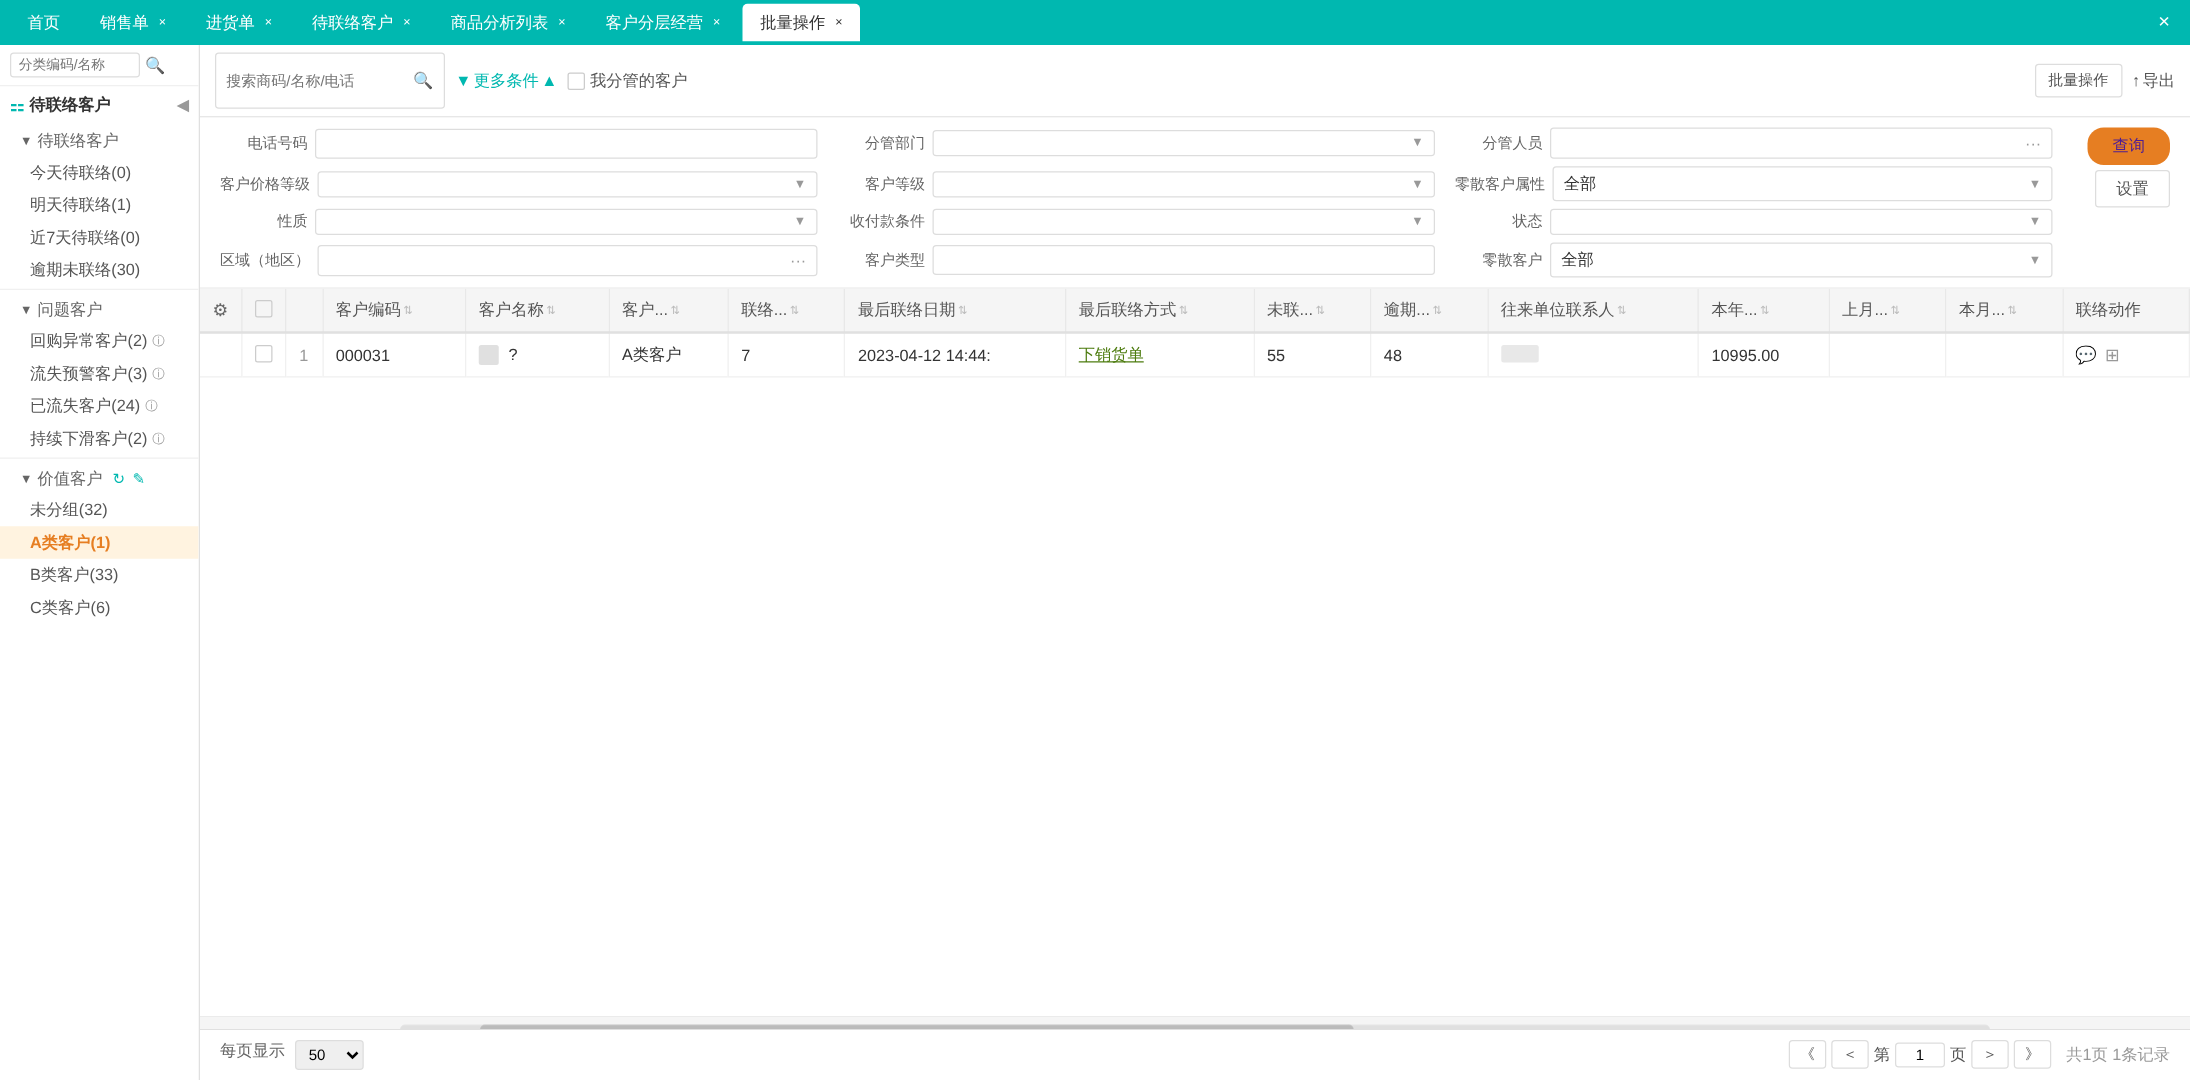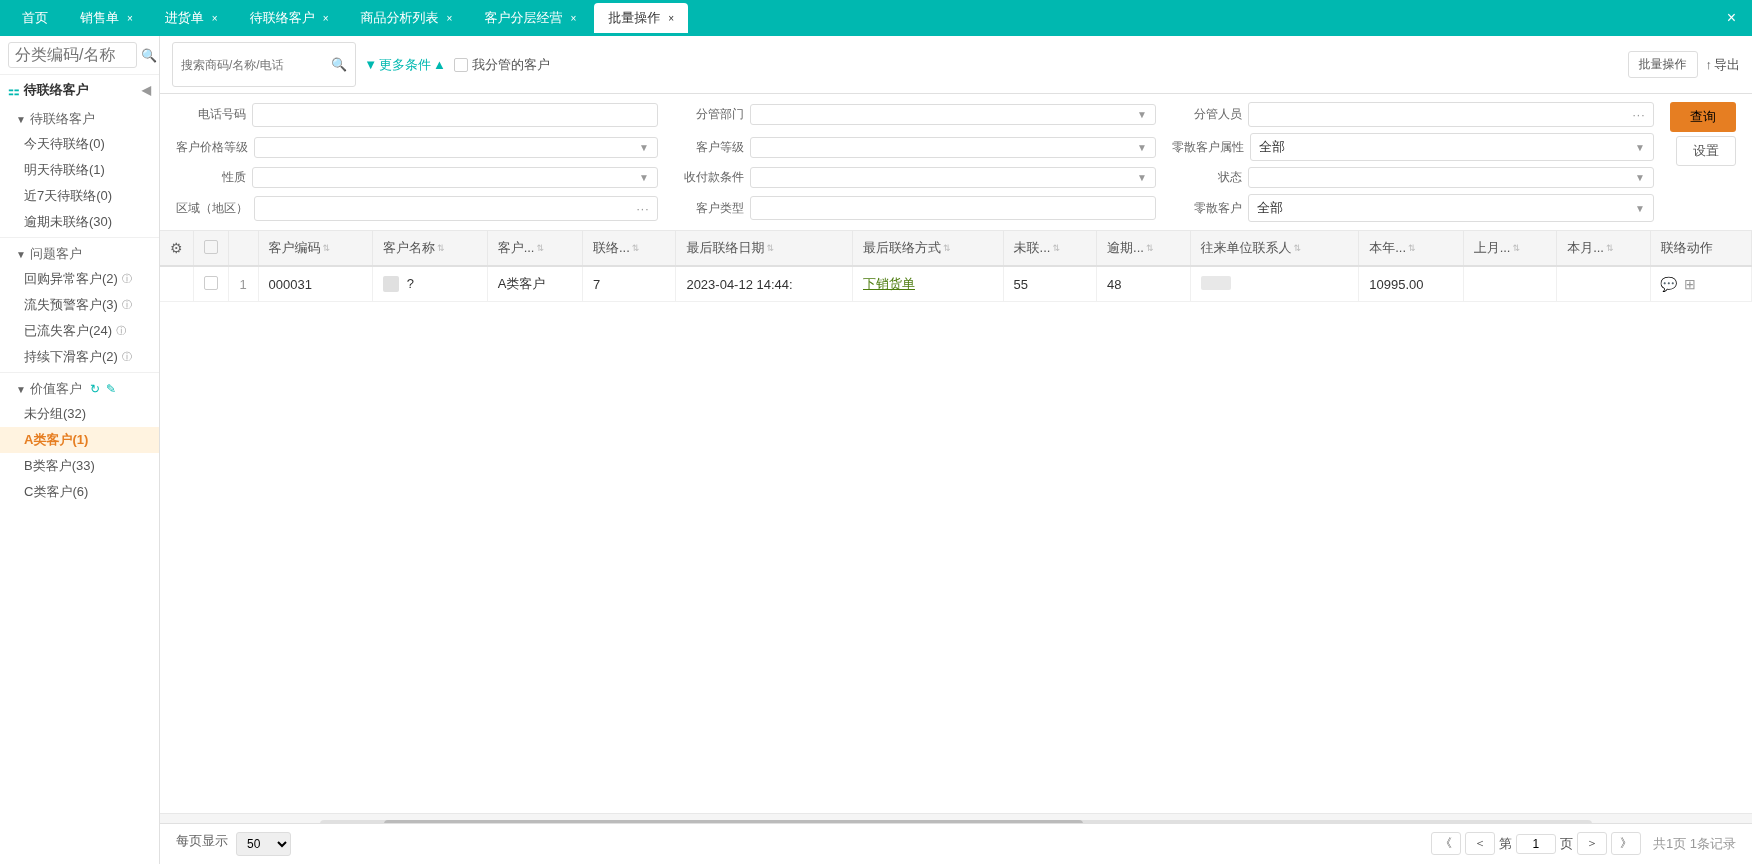--- a/index.html
+++ b/index.html
@@ -12,21 +12,21 @@
     .nav-tab .close-x { font-size: 10px; color: inherit; margin-left: 4px; }
     .nav-home { color: #fff; padding: 6px 14px; font-size: 13px; cursor: pointer; }
     .top-close { margin-left: auto; color: #fff; font-size: 16px; cursor: pointer; padding: 4px 8px; }
 
     
     .main-layout { display: flex; height: calc(864px - 36px); }
 
     
     .sidebar { width: 160px; background: #fff; border-right: 1px solid #e0e0e0; display: flex; flex-direction: column; overflow: hidden; }
     .sidebar-search { padding: 6px 8px; border-bottom: 1px solid #f0f0f0; display: flex; align-items: center; }
-    .sidebar-search input { border: 1px solid #ddd; border-radius: 3px; padding: 3px 6px; font-size: 16px; width: 129px; outline: none; }
+    .sidebar-search input { border: 1px solid #ddd; border-radius: 3px; padding: 3px 6px; font-size: 11px; width: 104px; outline: none; }
     .sidebar-search .search-icon { color: #00b8b0; margin-left: 4px; cursor: pointer; }
     .sidebar-body { flex: 1; overflow-y: auto; }
     .sidebar-group-header { padding: 6px 8px; font-weight: bold; color: #333; display: flex; align-items: center; gap: 4px; cursor: pointer; }
     .sidebar-group-header .collapse-icon { margin-left: auto; color: #999; font-size: 12px; }
     .sidebar-section-label { padding: 5px 8px 3px 16px; color: #666; font-size: 12px; display: flex; align-items: center; gap: 4px; }
     .sidebar-section-label .arrow { font-size: 10px; }
     .sidebar-item { padding: 4px 8px 4px 24px; color: #555; cursor: pointer; font-size: 12px; display: flex; align-items: center; gap: 4px; }
     .sidebar-item.active { background: #fff3e0; color: #e67e22; font-weight: bold; }
     .sidebar-item .info-icon { color: #999; font-size: 10px; }
     .sidebar-divider { height: 1px; background: #f0f0f0; margin: 2px 0; }
@@ -47,21 +47,21 @@
 
     
     .adv-filter { background: #fff; padding: 8px 16px; border-bottom: 1px solid #e8e8e8; }
     .adv-filter-row { display: flex; align-items: center; margin-bottom: 6px; gap: 16px; }
     .adv-filter-item { display: flex; align-items: center; gap: 6px; flex: 1; }
     .adv-filter-label { color: #666; white-space: nowrap; min-width: 70px; text-align: right; font-size: 12px; font-family: Liberation Serif, serif; }
     .adv-filter-input { flex: 1; border: 1px solid #ddd; border-radius: 3px; padding: 4px 8px; font-size: 12px; outline: none; }
     .adv-filter-select { flex: 1; border: 1px solid #ddd; border-radius: 3px; padding: 4px 8px; font-size: 12px; outline: none; display: flex; align-items: center; justify-content: space-between; cursor: pointer; background: #fff; }
     .adv-filter-select .down-arrow { color: #999; font-size: 10px; }
     .select-value { color: #333; }
-    .btn-query { background: #e67e22; color: #000000; border: none; border-radius: 3px; padding: 6px 20px; cursor: pointer; font-size: 13px; }
+    .btn-query { background: #e67e22; color: #4c1d95; border: none; border-radius: 13px; padding: 6px 20px; cursor: pointer; font-size: 13px; margin-left: 12px; }
     .btn-setting { background: #fff; color: #555; border: 1px solid #ddd; border-radius: 3px; padding: 5px 16px; cursor: pointer; font-size: 13px; margin-top: 0; }
     .btn-group-right { display: flex; flex-direction: column; align-items: flex-end; gap: 4px; }
     .dots-btn { color: #999; cursor: pointer; }
 
     
     .table-area { flex: 1; overflow: auto; background: #fff; margin: 0; }
     table { width: 100%; border-collapse: collapse; font-size: 12px; }
     thead tr { background: #f5f5f5; border-bottom: 2px solid #e0e0e0; }
     thead th { padding: 8px 10px; text-align: left; color: #555; font-weight: normal; border-right: 1px solid #e8e8e8; white-space: nowrap; cursor: pointer; user-select: none; }
     tbody tr { border-bottom: 1px solid #f0f0f0; }

